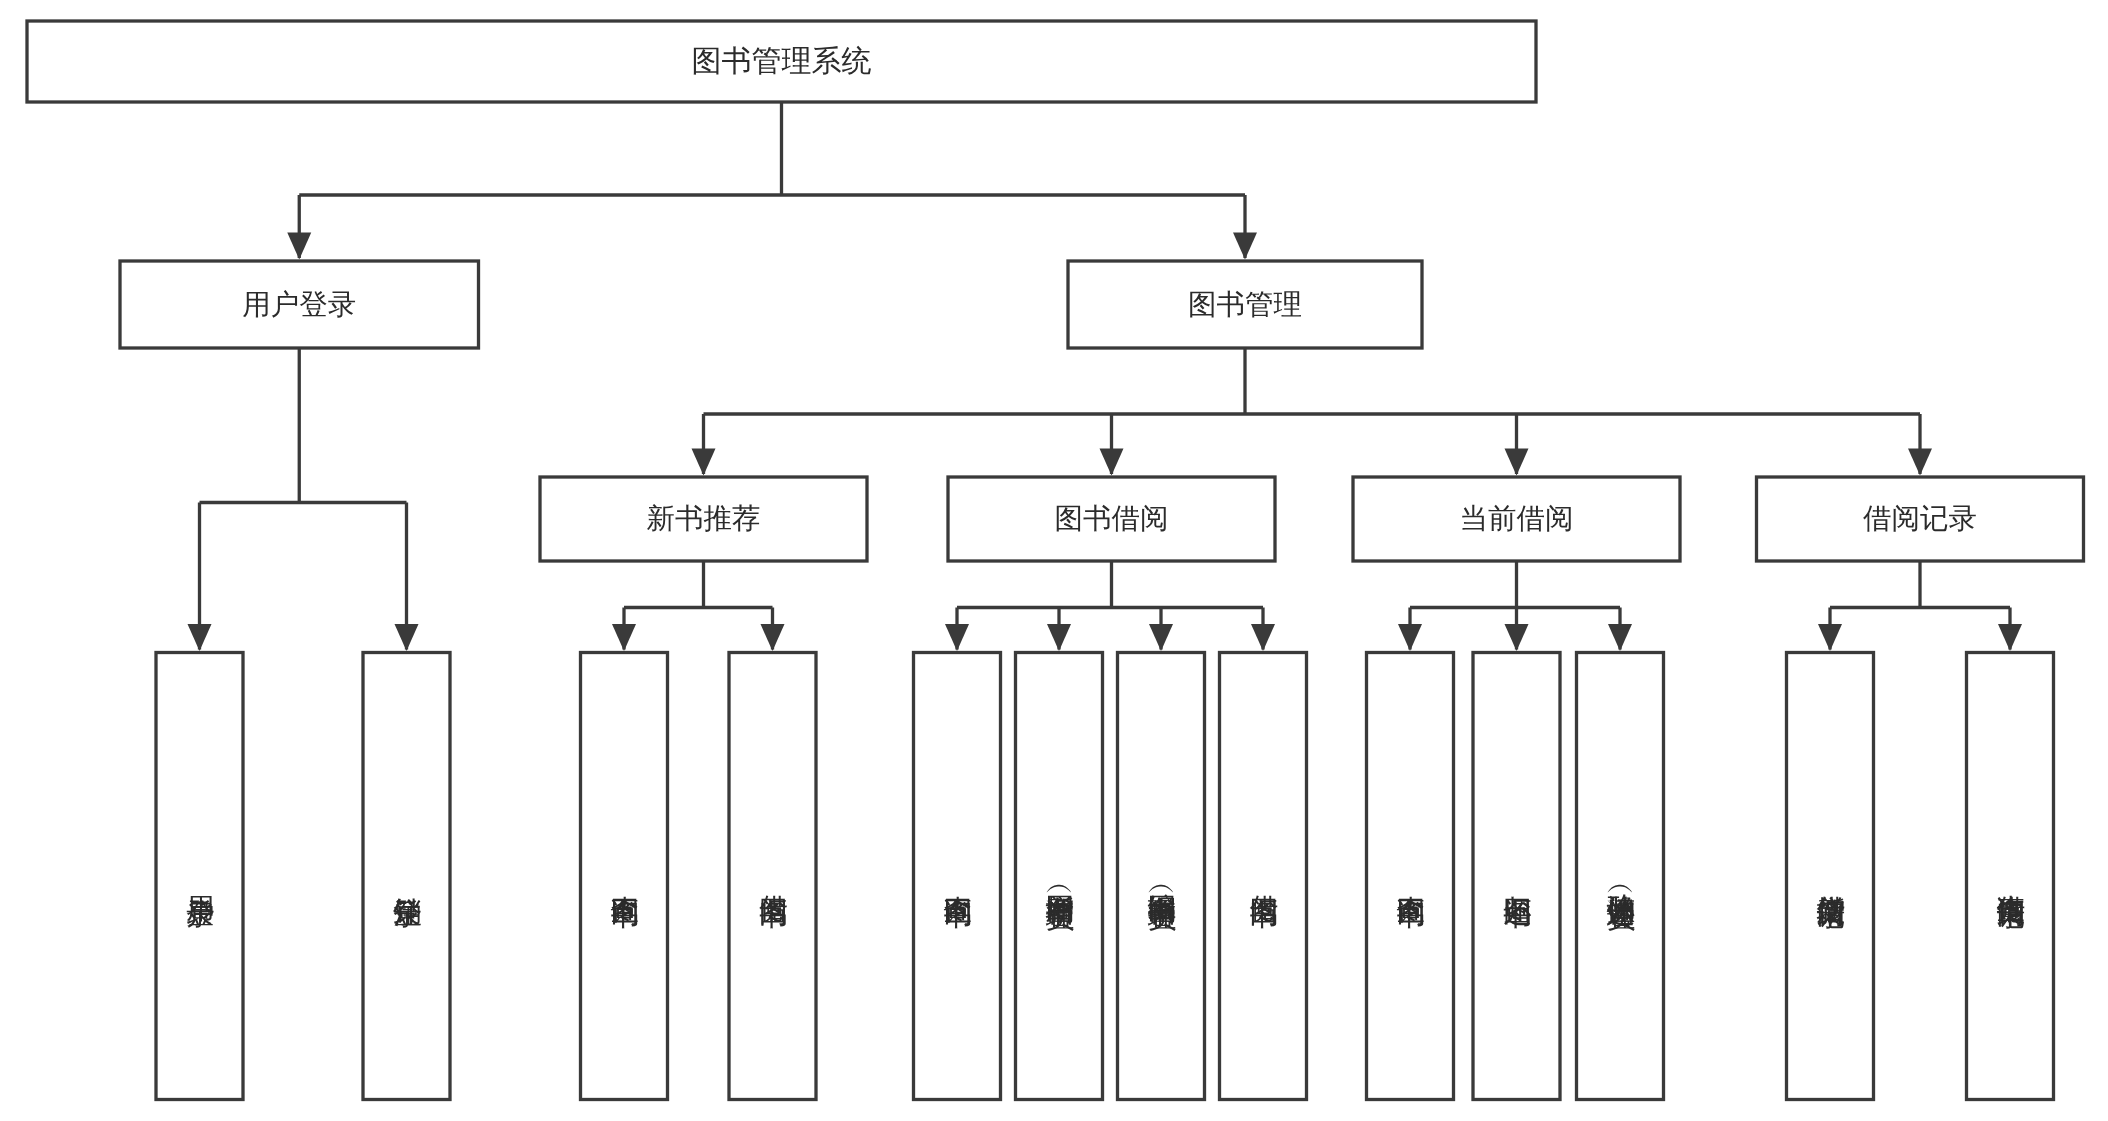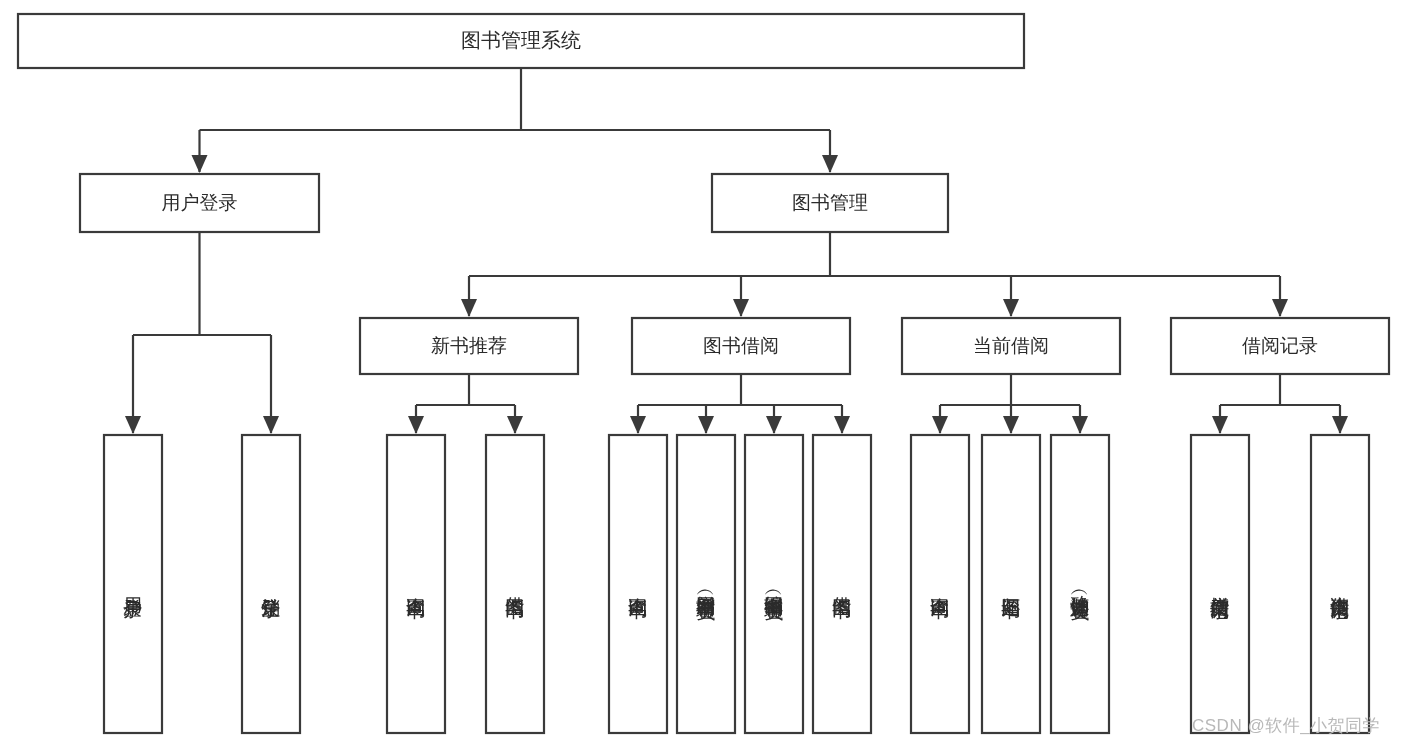--- a/index.html
+++ b/index.html
@@ -181,14 +181,13 @@
       <div class="leaf-label" style="left: 609px; top: 435px; width: 58px; height: 298px;">查询图书</div>
       <div class="leaf-label" style="left: 677px; top: 435px; width: 58px; height: 298px;">新增图书（管理员）</div>
       <div class="leaf-label" style="left: 745px; top: 435px; width: 58px; height: 298px;">编辑图书（管理员）</div>
       <div class="leaf-label" style="left: 813px; top: 435px; width: 58px; height: 298px;">借阅图书</div>
       <div class="leaf-label" style="left: 911px; top: 435px; width: 58px; height: 298px;">查询图书</div>
       <div class="leaf-label" style="left: 982px; top: 435px; width: 58px; height: 298px;">归还图书</div>
       <div class="leaf-label" style="left: 1051px; top: 435px; width: 58px; height: 298px;">确认归还（管理员）</div>
       <div class="leaf-label" style="left: 1191px; top: 435px; width: 58px; height: 298px;">新增借阅记录</div>
       <div class="leaf-label" style="left: 1311px; top: 435px; width: 58px; height: 298px;">查询借阅记录</div>
     </div>
-  <div class="watermark" style="left: 1192px; top: 714px;">CSDN @软件_小贺同学</div>
 </div>
 
 </body></html>

